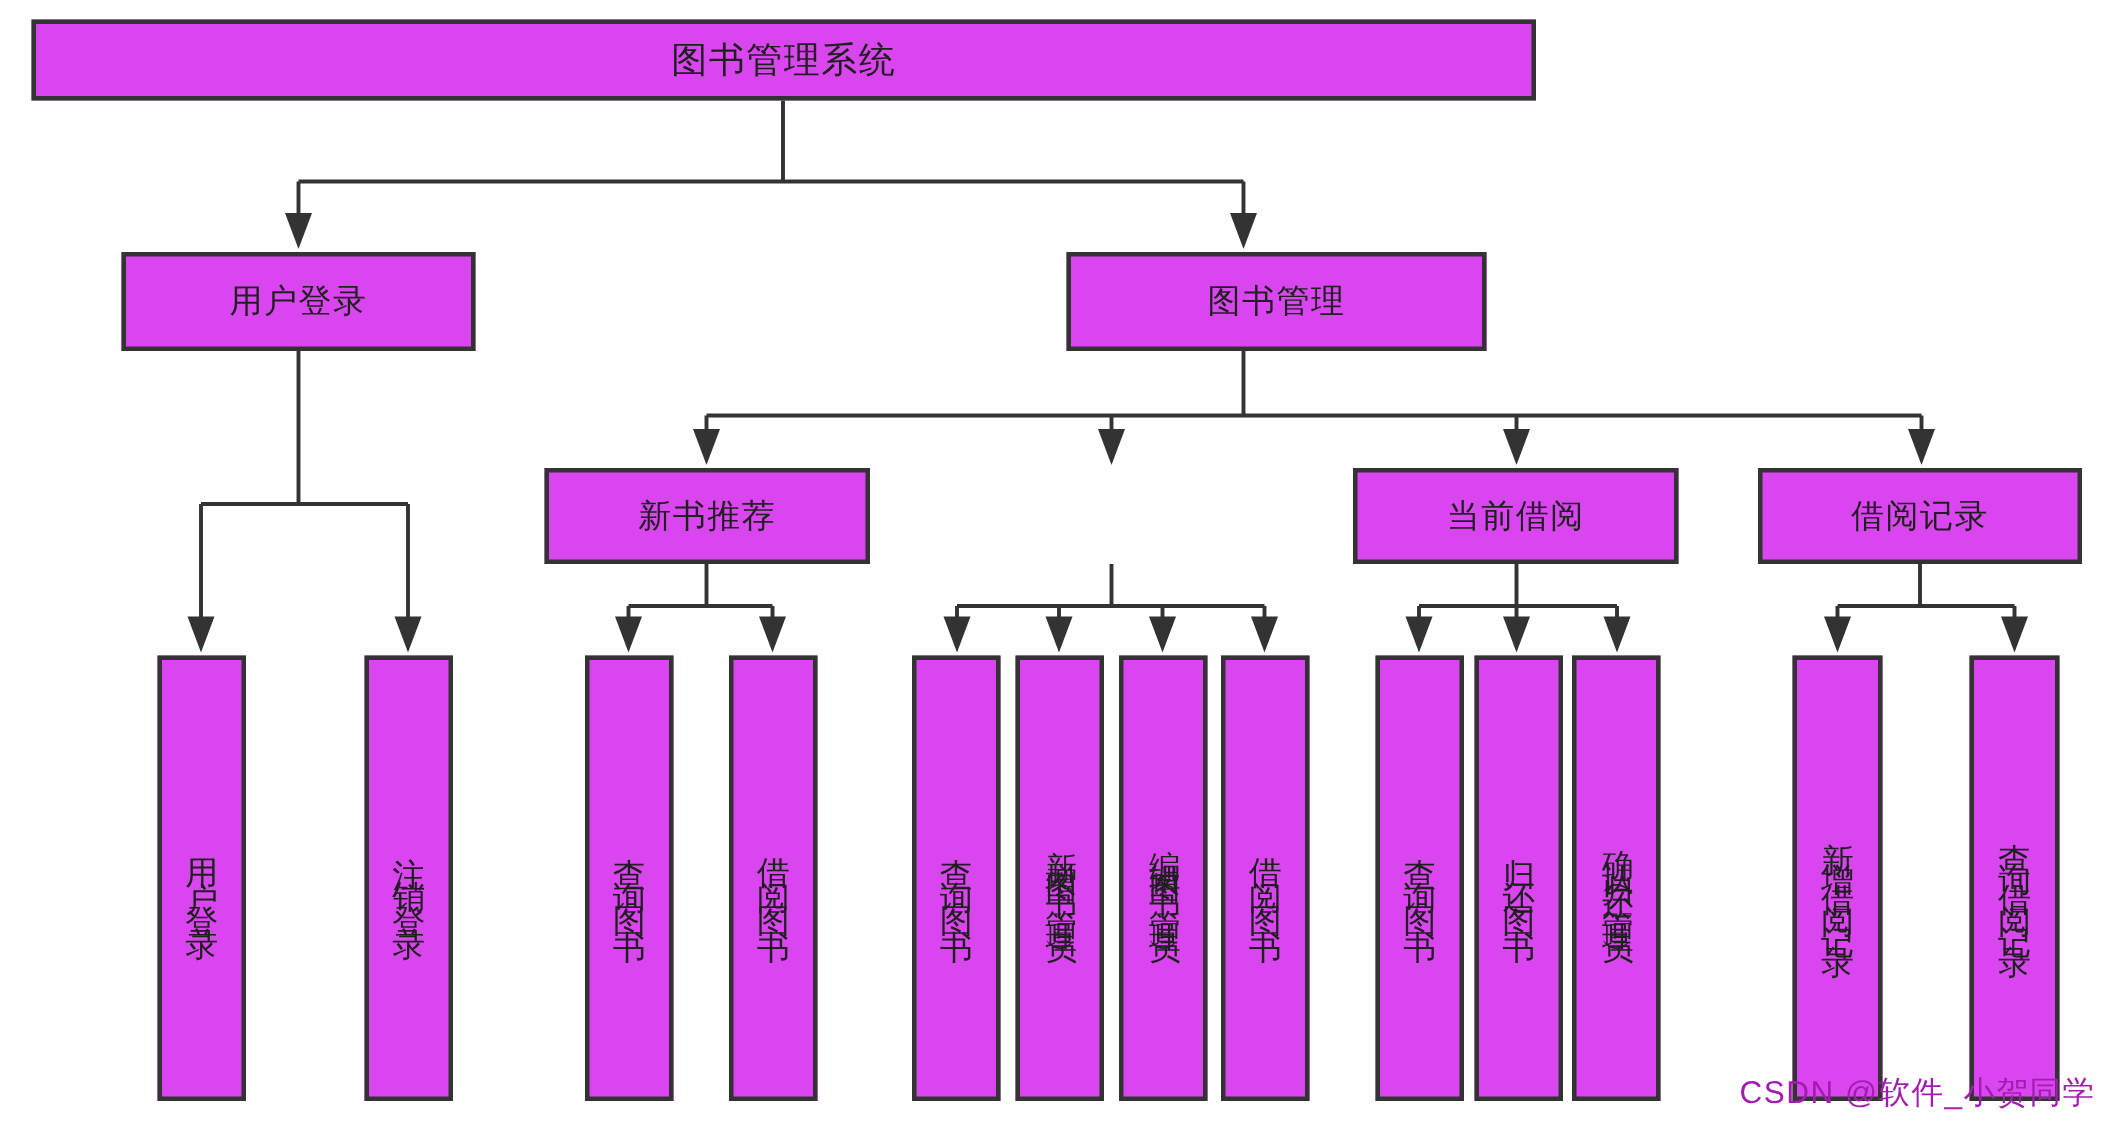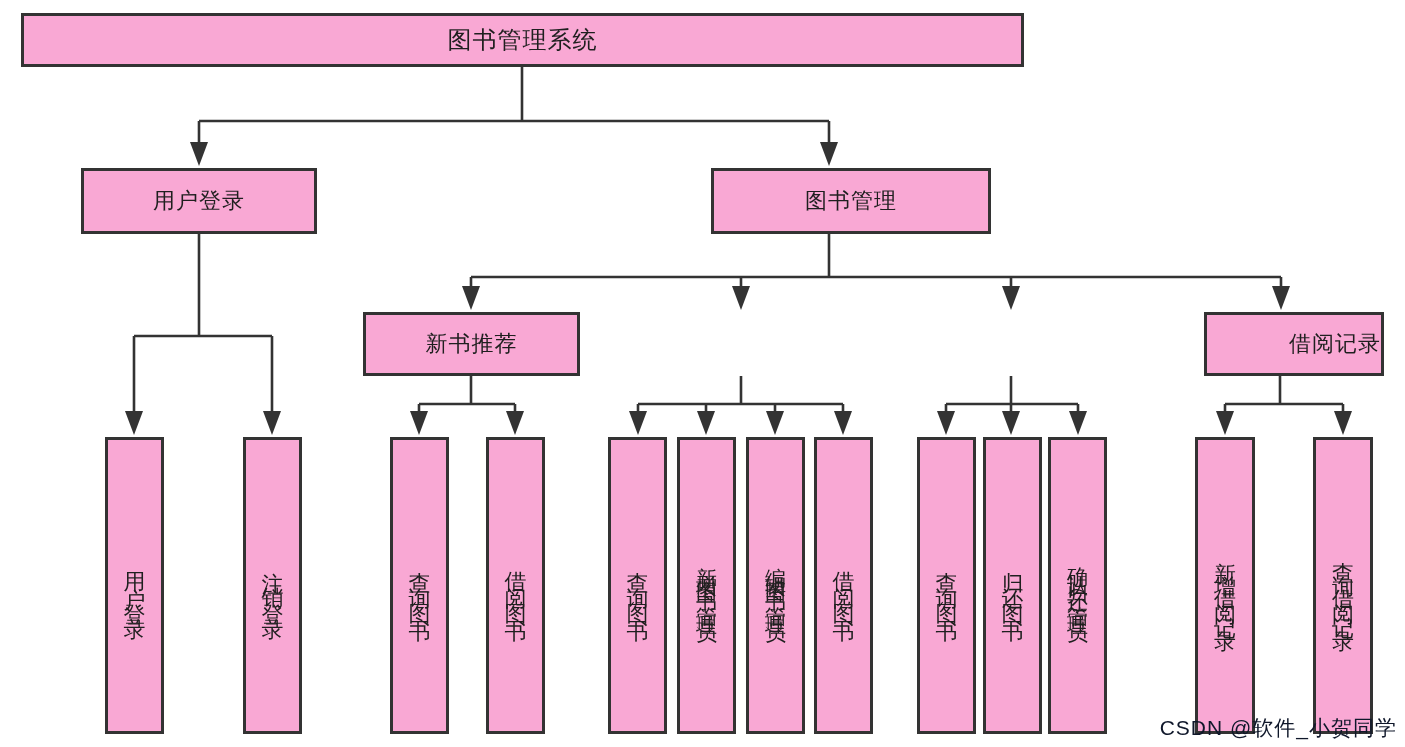--- a/index.html
+++ b/index.html
@@ -15,21 +15,21 @@
   .connectors {
     position: absolute;
     left: 0; top: 0;
     width: 1405px; height: 747px;
     pointer-events: none;
   }
   .node {
     position: absolute;
     box-sizing: border-box;
     border: 3px solid #333333;
-    background: #f9a8d4;
+    background: #d946ef;
     display: flex;
     align-items: center;
     justify-content: center;
   }
   .hlabel {
     font-size: 22px;
     color: #1f1f1f;
     letter-spacing: 1px;
     white-space: nowrap;
   }
@@ -44,21 +44,21 @@
   .v6 { font-size: 22px; letter-spacing: 14px; }
   .v9 { font-size: 21px; letter-spacing: 8px; }
 
   
   .n-root      { left: 21px;   top: 13px;  width: 1003px; height: 54px; }
   .n-user-login{ left: 81px;   top: 168px; width: 236px;  height: 66px; }
   .n-book-mgmt { left: 711px;  top: 168px; width: 280px;  height: 66px; }
   .n-recommend { left: 363px;  top: 312px; width: 217px;  height: 64px; }
   .n-borrow    { left: 632px;  top: 312px; width: 217px;  height: 64px; }
   .n-current   { left: 902px;  top: 312px; width: 217px;  height: 64px; }
-  .n-records   { left: 1204px; top: 312px; width: 180px;  height: 64px; justify-content: flex-end; }
+  .n-records   { left: 1172px; top: 312px; width: 216px;  height: 64px; }
 
   .vbox { top: 437px; width: 59px; height: 297px; }
   .l1  { left: 105px; }
   .l2  { left: 243px; }
   .l3  { left: 390px; }
   .l4  { left: 486px; }
   .l5  { left: 608px; }
   .l6  { left: 677px; }
   .l7  { left: 746px; }
   .l8  { left: 814px; }
@@ -66,21 +66,21 @@
   .l10 { left: 983px; }
   .l11 { left: 1048px; }
   .l12 { left: 1195px; width: 60px; }
   .l13 { left: 1313px; width: 60px; }
 
   .watermark {
     position: absolute;
     right: 8px;
     top: 714px;
     font-size: 21px;
-    color: #0f172a;
+    color: #a21caf;
     letter-spacing: 1px;
     white-space: nowrap;
   }
 </style>
 </head>
 <body>
 
 <div class="canvas">
 
   <svg class="connectors" viewBox="0 0 1405 747" aria-hidden="true">
@@ -130,20 +130,23 @@
   <div class="node n-user-login">
     <span class="hlabel">用户登录</span>
   </div>
   <div class="node n-book-mgmt">
     <span class="hlabel">图书管理</span>
   </div>
 
   <div class="node n-recommend">
     <span class="hlabel">新书推荐</span>
   </div>
+  <div class="node n-current">
+    <span class="hlabel">当前借阅</span>
+  </div>
   <div class="node n-records">
     <span class="hlabel">借阅记录</span>
   </div>
 
   <div class="node vbox l1">
     <span class="vlabel v4">用户登录</span>
   </div>
   <div class="node vbox l2">
     <span class="vlabel v4">注销登录</span>
   </div>

